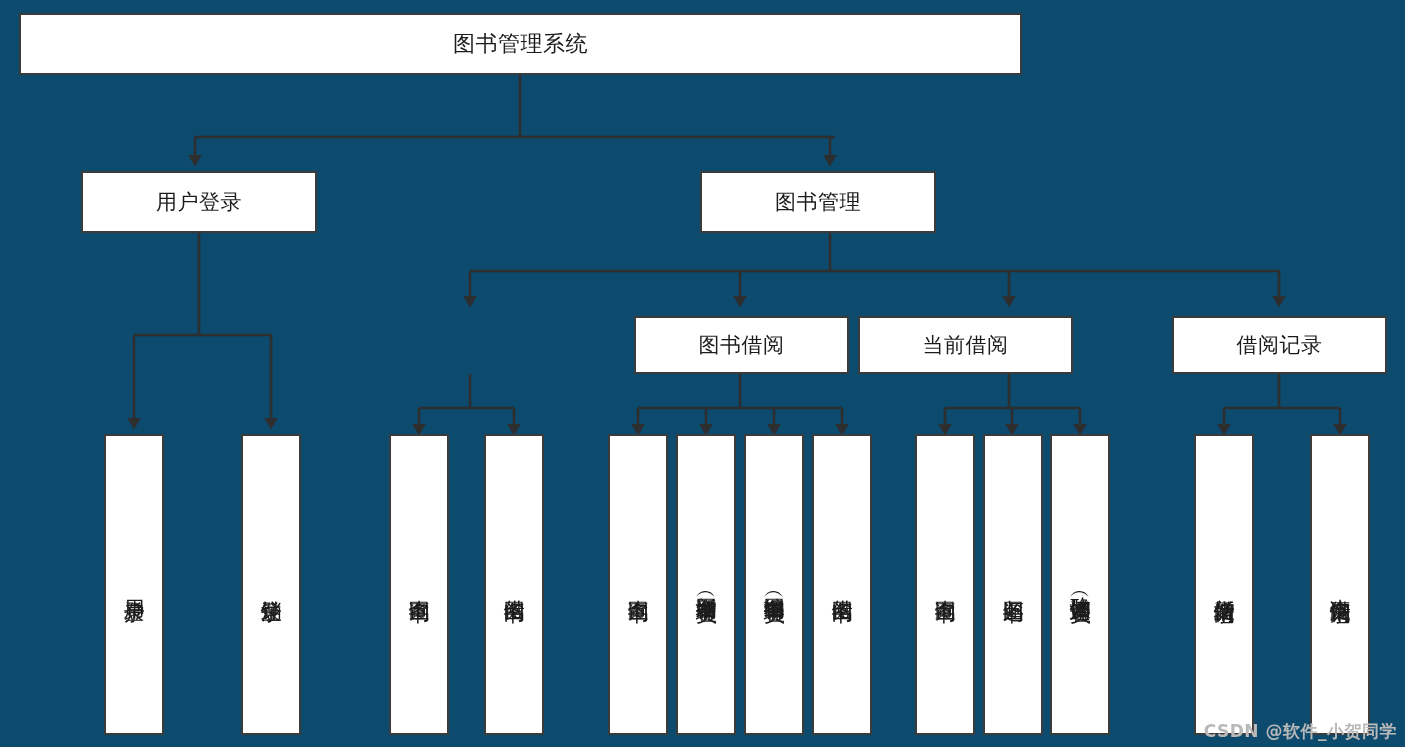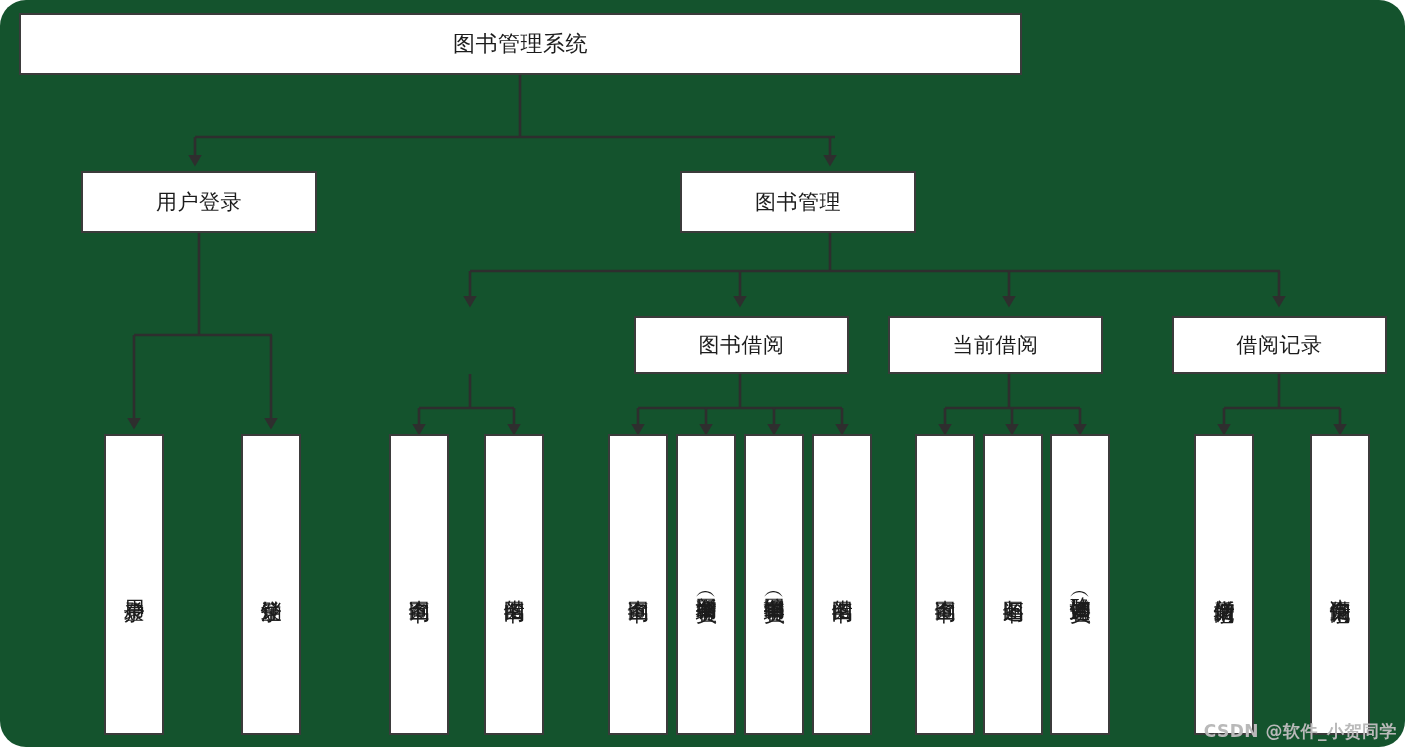--- a/index.html
+++ b/index.html
@@ -1,21 +1,21 @@
 <!DOCTYPE html>
 <html><head>
 <meta charset="utf-8">
 <style>
   html,body{margin:0;padding:0;background:#ffffff;}
   body{
     width:1405px;height:747px;overflow:hidden;
     font-family:"DejaVu Sans","Liberation Sans",sans-serif;
     color:#1a1a1a;
   }
-  #canvas{position:relative;width:1405px;height:747px;background:#14532d;border-radius:26px;}
+  #canvas{position:relative;width:1405px;height:747px;background:#0c4a6e;}
   svg.wires{position:absolute;left:0;top:0;width:1405px;height:747px;}
   .node{
     position:absolute;box-sizing:border-box;
     background:#ffffff;border:2px solid #3b3b3b;
     display:flex;align-items:center;justify-content:center;
     text-align:center;
   }
   .node .label{
     font-size:21px;line-height:1.18;color:#1c1c1c;
     letter-spacing:0.5px;white-space:nowrap;
@@ -88,28 +88,28 @@
     </g>
   </svg>
 
   <div class="node root" style="left:19px;top:13px;width:1003px;height:62px;">
     <span class="label">图书管理系统</span>
   </div>
 
   <div class="node" style="left:81px;top:171px;width:236px;height:62px;">
     <span class="label">用户登录</span>
   </div>
-  <div class="node" style="left:680px;top:171px;width:236px;height:62px;">
+  <div class="node" style="left:700px;top:171px;width:236px;height:62px;">
     <span class="label">图书管理</span>
   </div>
 
   <div class="node" style="left:634px;top:316px;width:215px;height:58px;">
     <span class="label">图书借阅</span>
   </div>
-  <div class="node" style="left:888px;top:316px;width:215px;height:58px;text-align:center;">
+  <div class="node" style="left:858px;top:316px;width:215px;height:58px;text-align:center;">
     <span class="label">当前借阅</span>
   </div>
   <div class="node" style="left:1172px;top:316px;width:215px;height:58px;">
     <span class="label">借阅记录</span>
   </div>
 
   <div class="node vert" style="left:104px;top:434px;width:60px;height:301px;">
     <span class="label">用户登录</span>
   </div>
   <div class="node vert" style="left:241px;top:434px;width:60px;height:301px;">

